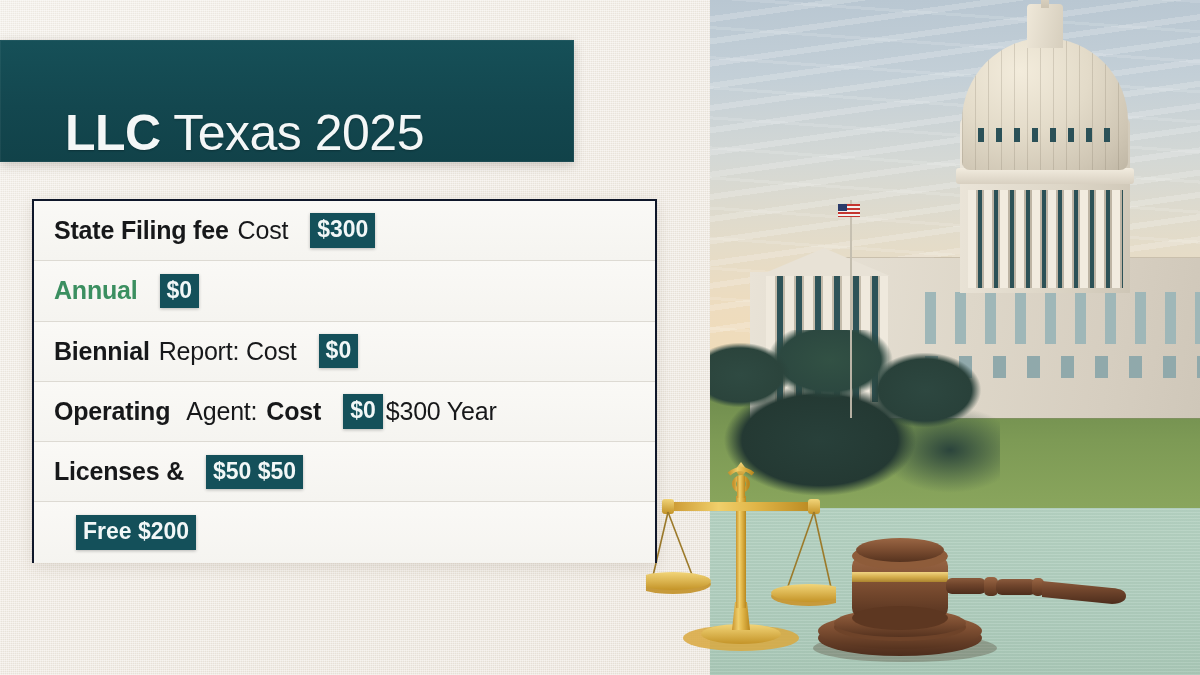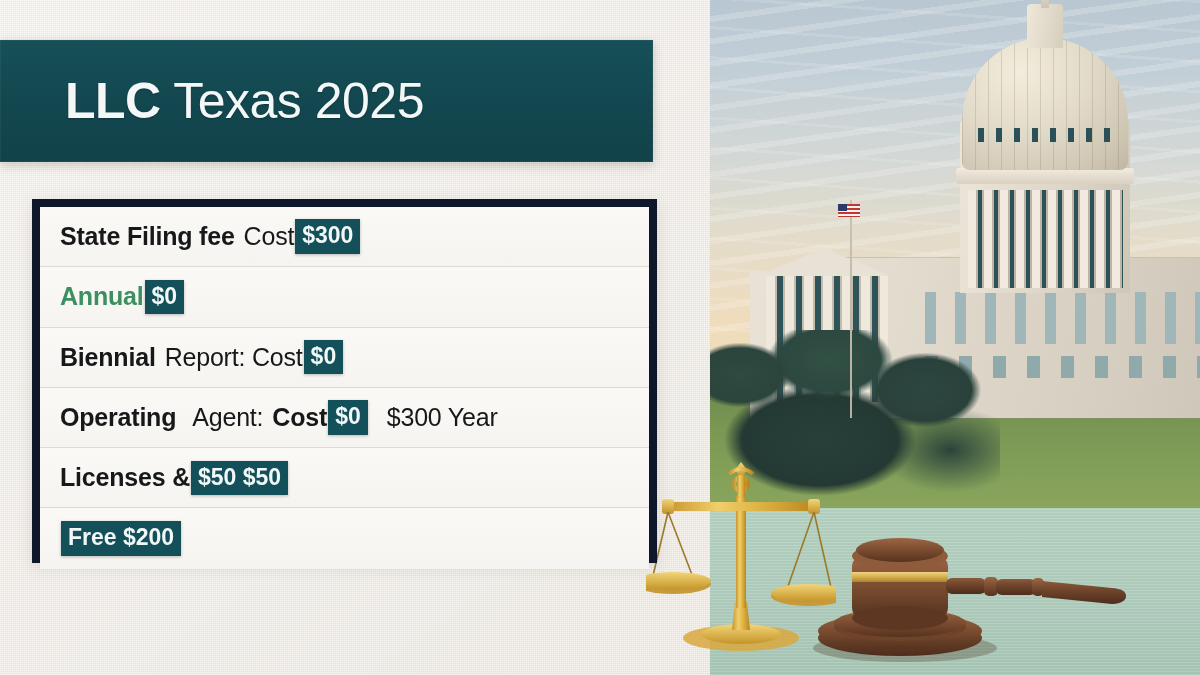--- a/index.html
+++ b/index.html
@@ -142,39 +142,39 @@
   }
 
   
   #scales { position:absolute; left:646px; top:452px; width:190px; height:210px; }
 
   
   #gavel { position:absolute; left:800px; top:528px; width:330px; height:135px; }
 
   
   #titlebar {
-    position:absolute; left:0; top:40px; width:653px; height:122px;
+    position:absolute; left:0; top:40px; width:574px; height:122px;
     background:linear-gradient(180deg,#165058 0%,#13474f 55%,#114249 100%);
     box-shadow:0 3px 10px rgba(60,45,30,.22), inset 0 0 0 1px rgba(255,255,255,.05);
-    display:flex; align-items:center;
+    display:flex; align-items:flex-end;
   }
   #title {
     color:#f4f7f7; font-size:50px; letter-spacing:-.5px;
     margin-left:65px; white-space:nowrap;
     text-shadow:0 1px 2px rgba(0,0,0,.25);
     font-stretch:condensed;
   }
   #title .b { font-weight:700; }
   #title .r { font-weight:400; }
 
   
   #card {
     position:absolute; left:32px; top:199px; width:625px; height:364px;
     background:#f7f6f2;
-    border:8px solid #0f172a;
+    border:2px solid #0f172a;
     box-shadow:0 4px 14px rgba(90,70,50,.13);
   }
   .row {
     height:60.3px; display:flex; align-items:center;
     padding-left:20px;
     border-bottom:1px solid #dddad3;
     background:linear-gradient(180deg,#faf9f6,#f5f4f0);
   }
   .row:last-child { border-bottom:none; }
   .row .txt {
@@ -182,27 +182,27 @@
     letter-spacing:-.2px;
   }
   .row .bold   { font-weight:700; }
   .row .green  { font-weight:700; color:#3b8f60; }
   .badge {
     display:inline-block;
     background:#14505a;
     color:#f2f7f7;
     font-size:23px; font-weight:600;
     padding:4px 7px 6px 7px;
-    margin-left:1px;
+    margin-left:22px;
     white-space:nowrap;
     box-shadow:0 1px 3px rgba(0,0,0,.25);
     vertical-align:middle;
     line-height:1.06;
   }
-  .tail { margin-left:19px; }
+  .tail { margin-left:3px; }
 </style>
 </head>
 <body>
 
 <div id="page"></div>
 
 <div id="photo">
   <div class="sky"></div>
   <div class="lawn"></div>
   <div class="building"></div>

